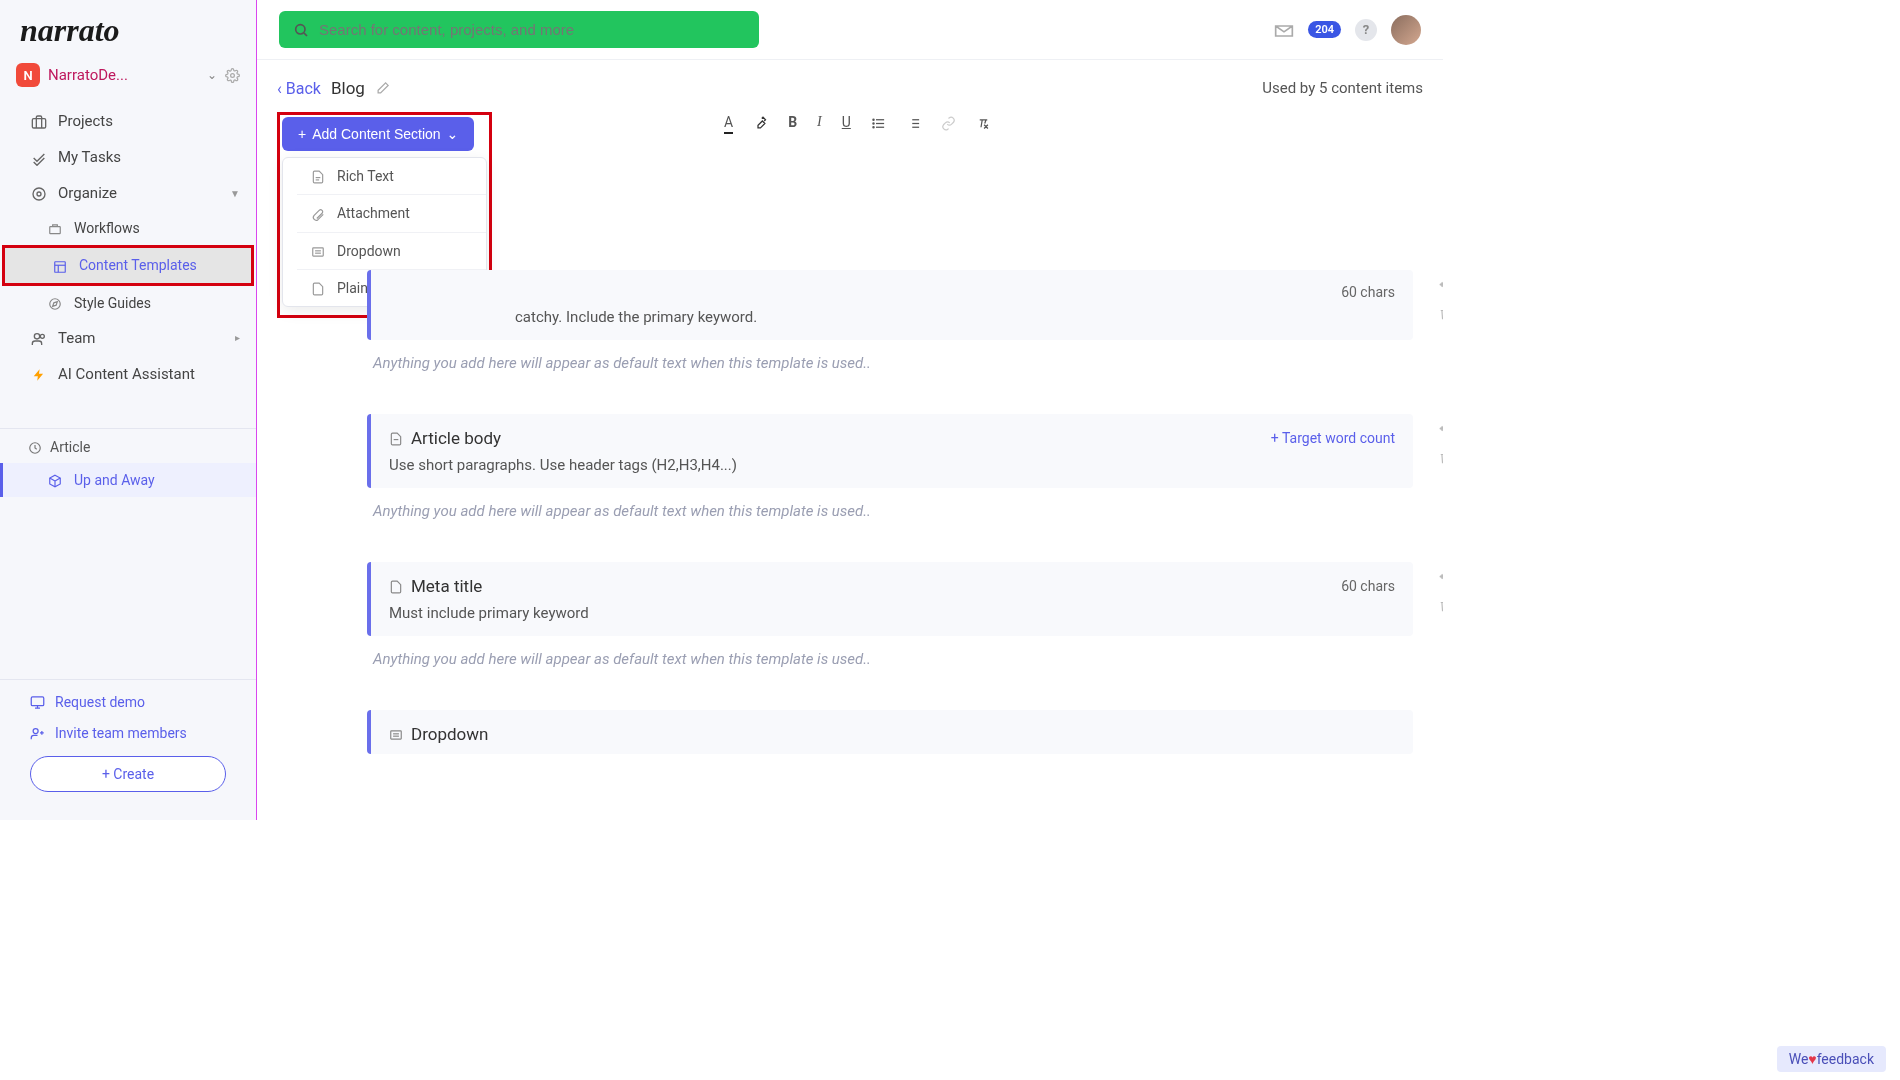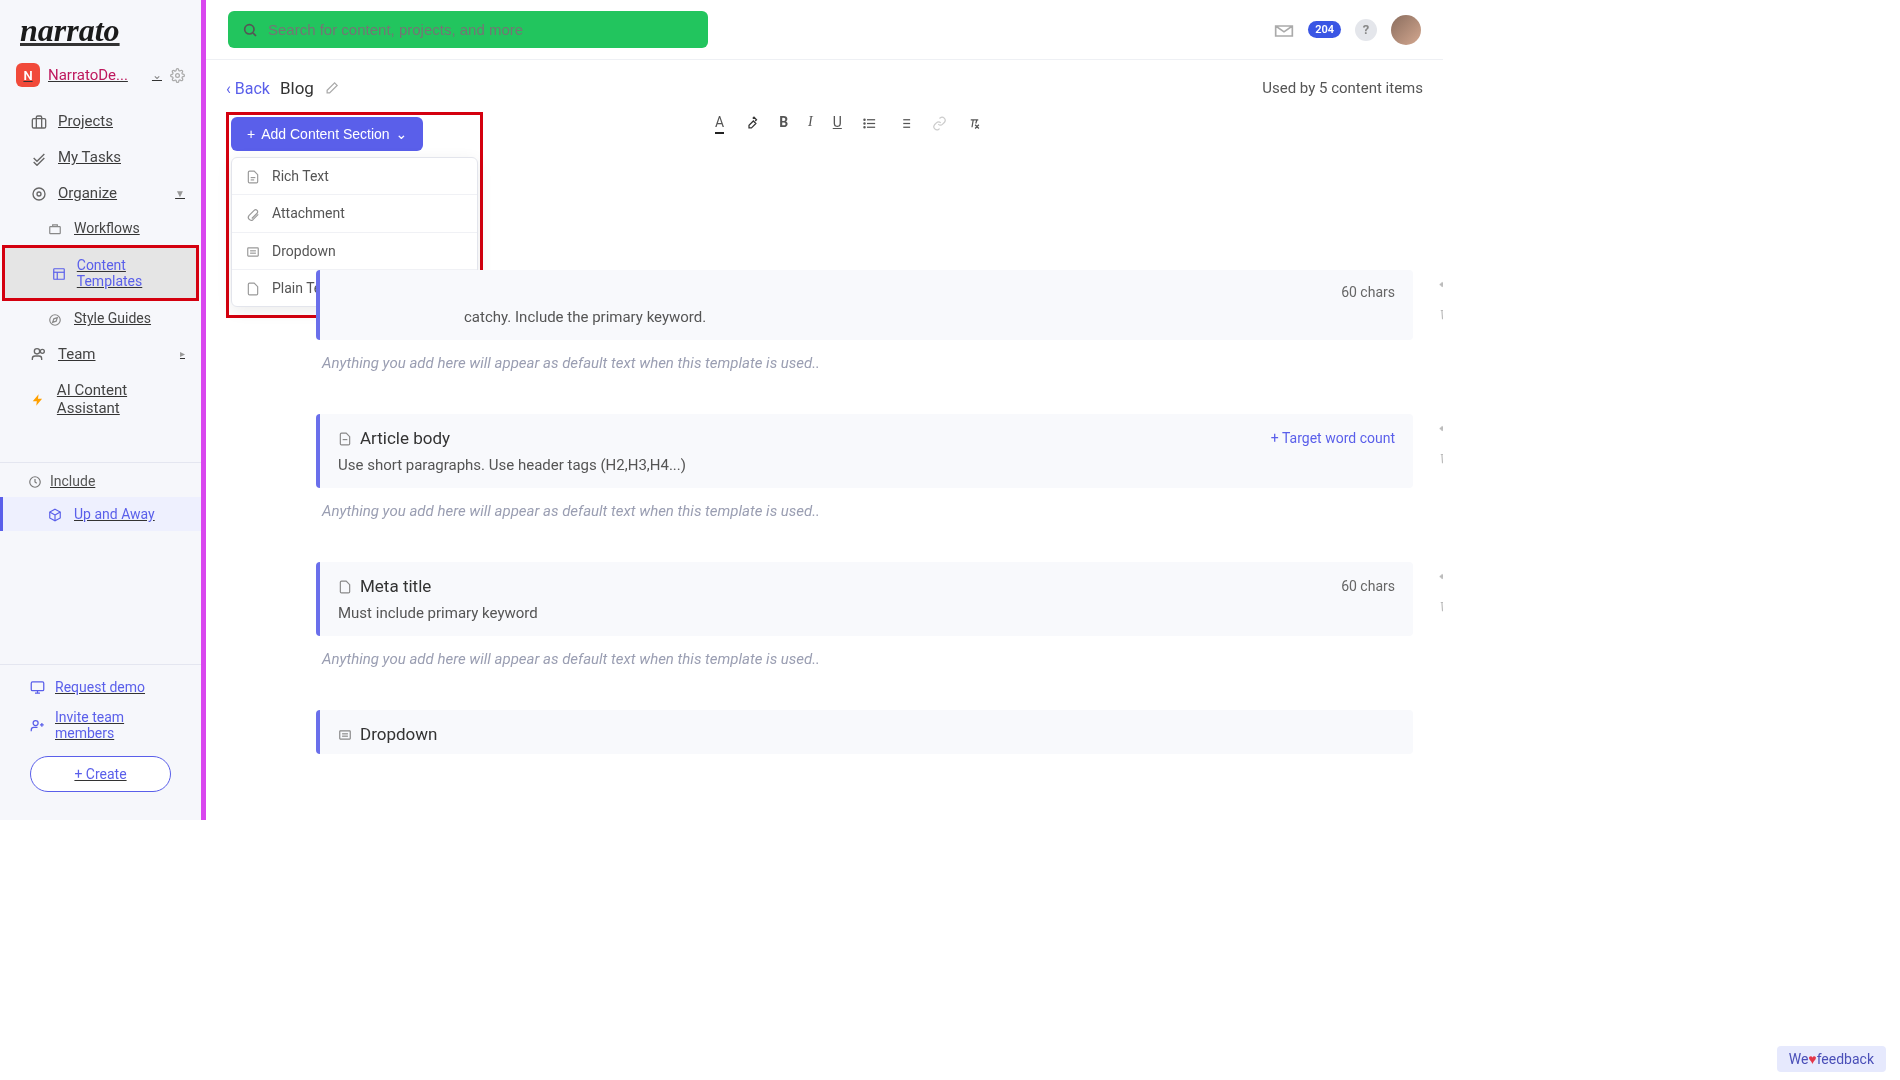--- a/index.html
+++ b/index.html
@@ -9,26 +9,25 @@
   color: #333;
   font-size: 14px;
   width: 1443px;
   height: 820px;
   overflow: hidden;
 }
 .app { display: flex; height: 100%; }
 
 
 .sidebar {
-  width: 206px;
+  width: 257px;
   background: #f6f7fb;
-  border-right: 5px solid #d946ef;
+  border-right: 1px solid #d946ef;
   display: flex;
   flex-direction: column;
-  text-decoration: underline;
 }
 .logo {
   padding: 12px 20px 4px 20px;
   font-family: Georgia, cursive;
   font-style: italic;
   font-size: 32px;
   font-weight: bold;
   color: #1a1a1a;
 }
 .workspace {
@@ -201,21 +200,22 @@
   display: flex;
   align-items: center;
   gap: 6px;
 }
 .dropdown-menu {
   background: #fff;
   border: 1px solid #e3e5ec;
   border-radius: 6px;
   box-shadow: 0 4px 16px rgba(0,0,0,0.08);
   margin-top: 6px;
-  width: 247px;
+  width: 205px;
+  padding-left: 14px;
 }
 .dd-item {
   display: flex;
   align-items: center;
   gap: 10px;
   padding: 10px 14px;
   color: #555;
   cursor: pointer;
   border-bottom: 1px solid #f0f1f5;
   font-size: 14px;
@@ -399,21 +399,21 @@
       </div>
 
       <div style="border-top:1px solid #e4e6f0; margin-top:36px;"></div>
       <div class="section-header">
         <span class="ic">
           <svg width="14" height="14" viewBox="0 0 24 24" fill="none" stroke="#777" stroke-width="2">
               <circle cx="12" cy="12" r="9"></circle>
               <path d="M12 7v5l3 2"></path>
             </svg>
         </span>
-        <span>Include</span>
+        <span>Article</span>
       </div>
       <div class="nav-item sub active-recent">
         <span class="ic">
           <svg width="14" height="14" viewBox="0 0 24 24" fill="none" stroke="#5a5fea" stroke-width="2">
               <path d="M12 2l9 5v10l-9 5-9-5V7l9-5z"></path>
               <path d="M12 12l9-5M12 12v10M12 12L3 7"></path>
             </svg>
         </span>
         <span>Up and Away</span>
       </div>

